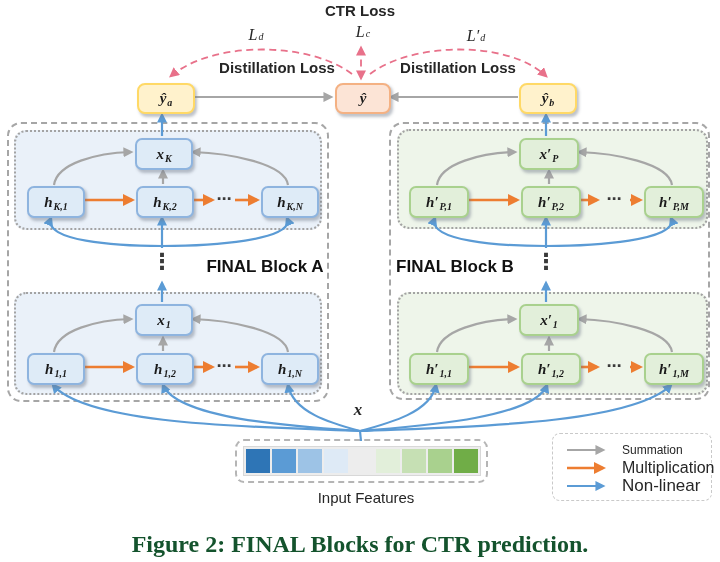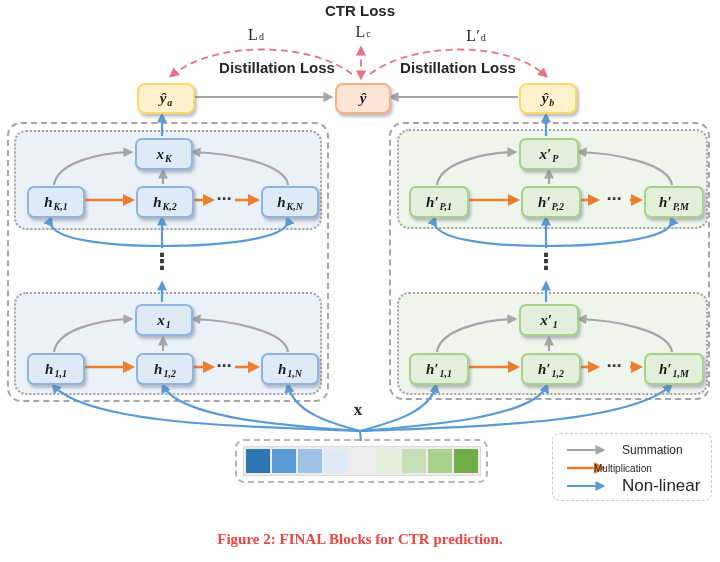--- a/index.html
+++ b/index.html
@@ -28,25 +28,25 @@
         font-size:15px;color:#1a1a1a;}
   .n-blue{background:var(--node-blue-fill);border-color:var(--node-blue-border);}
   .n-green{background:var(--node-green-fill);border-color:var(--node-green-border);}
   .n-yellow{background:var(--node-yellow-fill);border-color:var(--node-yellow-border);border-radius:8px;}
   .n-peach{background:var(--node-peach-fill);border-color:var(--node-peach-border);border-radius:8px;}
   .ns{font-size:10px;transform:translateY(4px);margin-left:1px;}
   
   .lbl{position:absolute;z-index:6;white-space:nowrap;color:#262626;}
   .cc{transform:translate(-50%,-50%);}
   .sans{font-family:"Liberation Sans",sans-serif;}
-  .math{font-family:"Liberation Serif","DejaVu Serif",serif;}
+  .math{font-family:"Liberation Serif","DejaVu Serif",serif;font-style:italic;}
   .dots{font-family:"DejaVu Sans",sans-serif;font-weight:bold;color:#3a3a3a;font-style:normal;line-height:1;}
   .blockname{font-weight:bold;font-size:17px;color:#111;}
   .caption{position:absolute;left:360px;top:531px;transform:translateX(-50%);z-index:6;
-           font-family:"Liberation Serif",serif;font-weight:bold;font-size:15px;color:#ef4444;white-space:nowrap;}
+           font-family:"Liberation Serif",serif;font-weight:bold;font-size:24px;color:#14532d;white-space:nowrap;}
   
   .fbar{position:absolute;left:243px;top:446px;z-index:5;display:flex;gap:2px;padding:2px;
         background:#ededed;border:1px solid #d8d8d8;}
   .fsq{width:24px;height:24px;}
 </style>
 </head>
 <body>
 
 <div class="stage">
 
@@ -227,32 +227,35 @@
   <div class="lbl cc dots" style="left:162px;top:262px;font-size:22px">⋮</div>
   <div class="lbl cc dots" style="left:546px;top:262px;font-size:22px">⋮</div>
 
   <div class="lbl sans" style="left:360px;top:2px;transform:translateX(-50%);font-size:15px;font-weight:600">CTR Loss</div>
   <div class="lbl math" style="left:363px;top:23px;transform:translateX(-50%);font-size:16px"><span>L</span><span class="ns">c</span></div>
   <div class="lbl math" style="left:256px;top:26px;transform:translateX(-50%);font-size:16px"><span>L</span><span class="ns">d</span></div>
   <div class="lbl math" style="left:476px;top:27px;transform:translateX(-50%);font-size:16px"><span>L′</span><span class="ns">d</span></div>
   <div class="lbl sans" style="left:277px;top:59px;transform:translateX(-50%);font-size:15px;font-weight:600">Distillation Loss</div>
   <div class="lbl sans" style="left:458px;top:59px;transform:translateX(-50%);font-size:15px;font-weight:600">Distillation Loss</div>
 
+  <div class="lbl sans blockname" style="left:265px;top:257px;transform:translateX(-50%)">FINAL Block A</div>
+  <div class="lbl sans blockname" style="left:455px;top:257px;transform:translateX(-50%)">FINAL Block B</div>
 
   <div class="lbl math cc" style="left:358px;top:410px;font-size:17px;font-weight:bold">x</div>
   <div class="fbar">
       <div class="fsq" style="background: rgb(46, 117, 182);"></div>
       <div class="fsq" style="background: rgb(91, 155, 213);"></div>
       <div class="fsq" style="background: rgb(157, 195, 230);"></div>
       <div class="fsq" style="background: rgb(222, 234, 246);"></div>
       <div class="fsq" style="background: rgb(237, 237, 237);"></div>
       <div class="fsq" style="background: rgb(226, 239, 218);"></div>
       <div class="fsq" style="background: rgb(198, 224, 180);"></div>
       <div class="fsq" style="background: rgb(169, 209, 142);"></div>
       <div class="fsq" style="background: rgb(112, 173, 71);"></div>
     </div>
+  <div class="lbl sans" style="left:366px;top:489px;transform:translateX(-50%);font-size:15px">Input Features</div>
 
   <div class="lbl sans" style="left:622px;top:450px;transform:translateY(-50%);font-size:12px">Summation</div>
-  <div class="lbl sans" style="left:594px;top:468px;transform:translateY(-50%);font-size:10px">Multiplication</div>
+  <div class="lbl sans" style="left:622px;top:468px;transform:translateY(-50%);font-size:16px">Multiplication</div>
   <div class="lbl sans" style="left:622px;top:486px;transform:translateY(-50%);font-size:17px">Non-linear</div>
 
   <div class="caption">Figure 2: FINAL Blocks for CTR prediction.</div>
 </div>
 
 </body></html>

